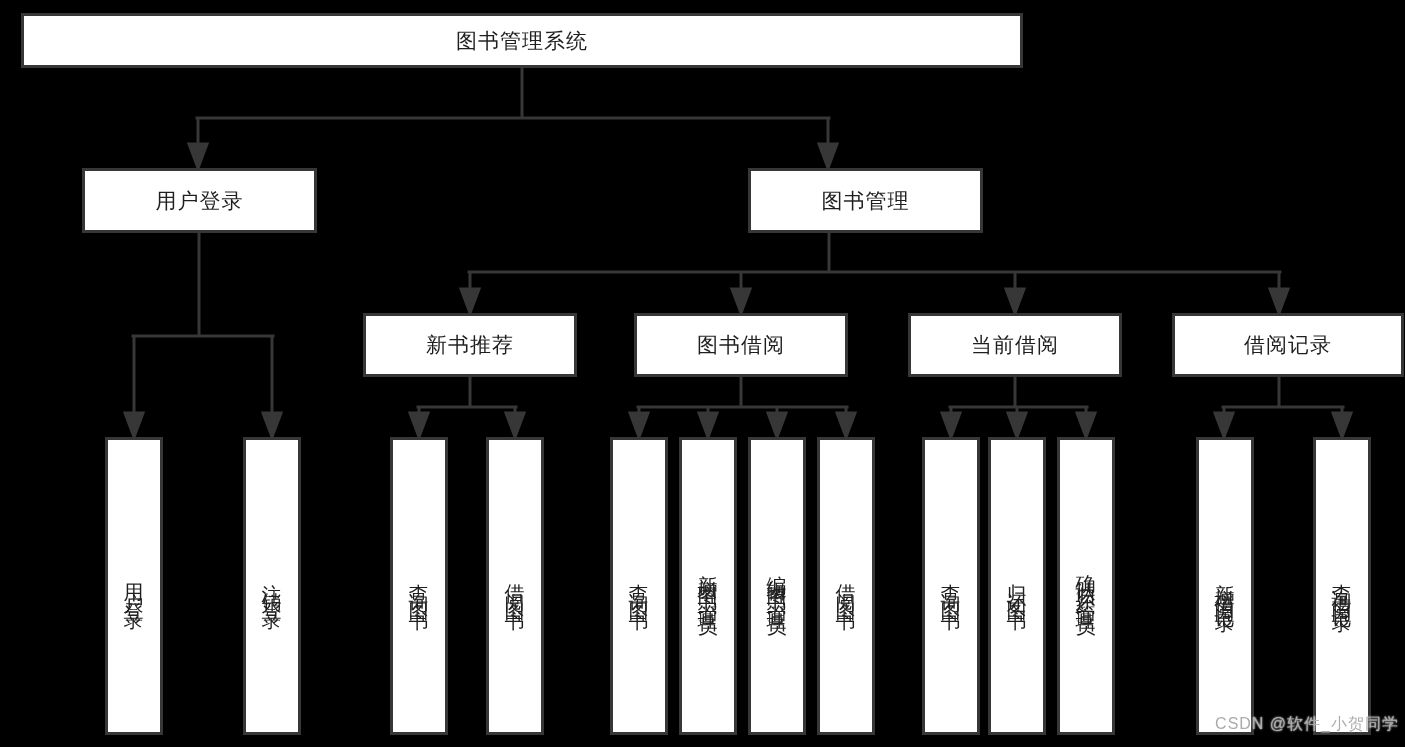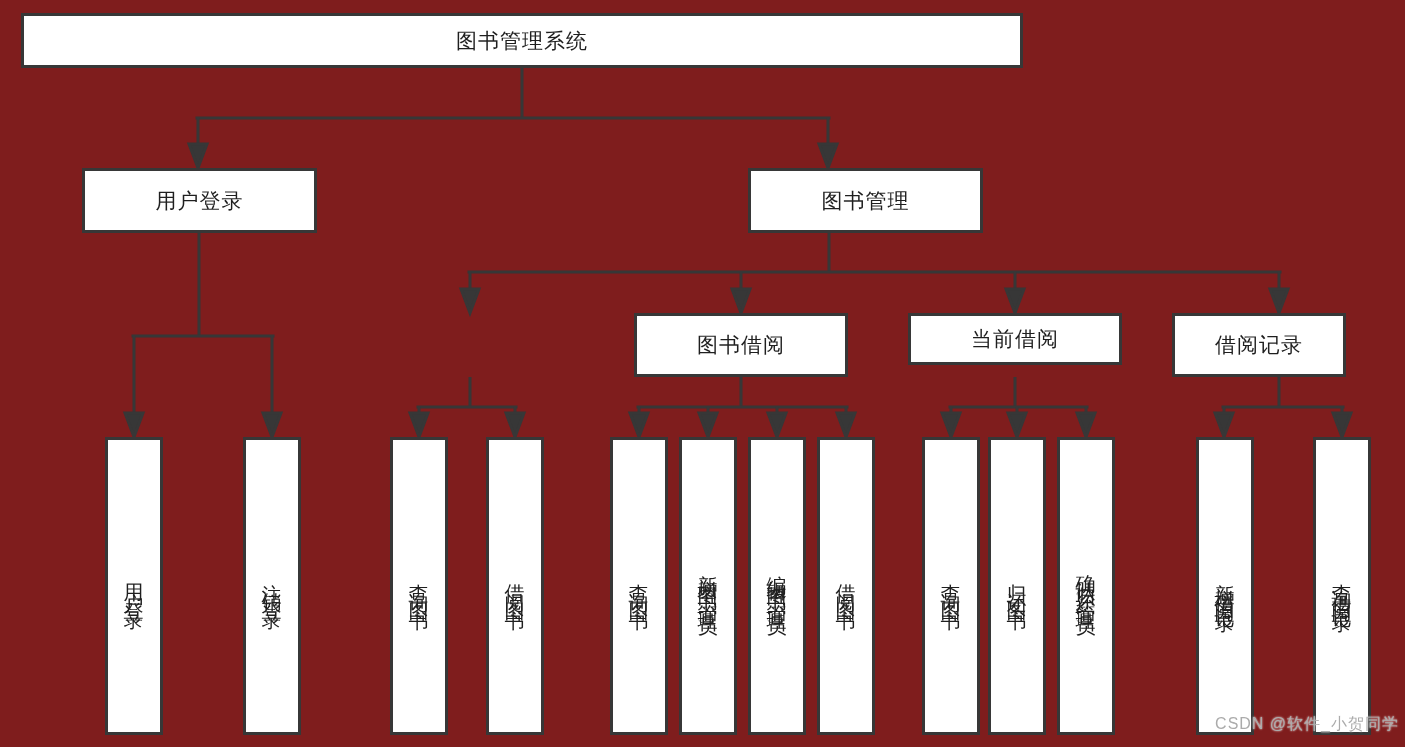--- a/index.html
+++ b/index.html
@@ -1,19 +1,19 @@
 <!DOCTYPE html>
 <html><head>
 <meta charset="utf-8">
 <style>
   html,body{margin:0;padding:0;background:#ffffff;}
   #stage{
     position:relative;
     width:1405px;height:747px;
-    background:#7f1d1d;
+    background:#000000;
     font-family:"Liberation Sans","DejaVu Sans",sans-serif;
     color:#1f1f1f;
     overflow:hidden;
   }
   #wires{position:absolute;left:0;top:0;width:1405px;height:747px;}
   .node{
     position:absolute;
     box-sizing:border-box;
     border:3px solid #373737;
     background:#ffffff;
@@ -126,27 +126,30 @@
     <span>图书管理系统</span>
   </div>
 
   <div class="node hbox" style="left:82px;top:168px;width:235px;height:65px;">
     <span>用户登录</span>
   </div>
   <div class="node hbox" style="left:712px;top:168px;width:235px;height:65px;margin-left:36px;">
     <span>图书管理</span>
   </div>
 
+  <div class="node hbox" style="left:363px;top:313px;width:214px;height:64px;">
+    <span>新书推荐</span>
+  </div>
   <div class="node hbox" style="left:634px;top:313px;width:214px;height:64px;">
     <span>图书借阅</span>
   </div>
-  <div class="node hbox" style="left:908px;top:313px;width:214px;height:52px;">
+  <div class="node hbox" style="left:908px;top:313px;width:214px;height:64px;">
     <span>当前借阅</span>
   </div>
-  <div class="node hbox" style="left:1172px;top:313px;width:174px;height:64px;">
+  <div class="node hbox" style="left:1172px;top:313px;width:232px;height:64px;">
     <span>借阅记录</span>
   </div>
 
   <div class="node vbox" style="left:105px;top:437px;width:58px;height:298px;">
     <span class="vtext">用户登录</span>
   </div>
   <div class="node vbox" style="left:243px;top:437px;width:58px;height:298px;">
     <span class="vtext">注销登录</span>
   </div>
 

